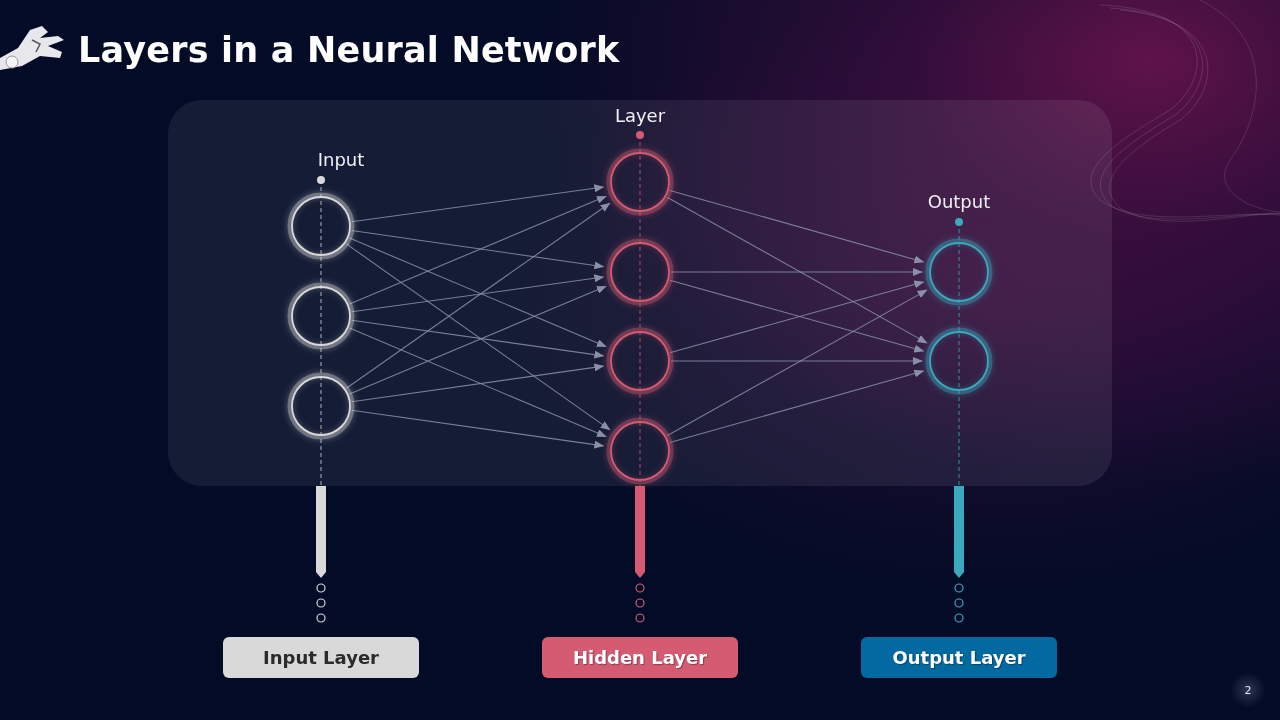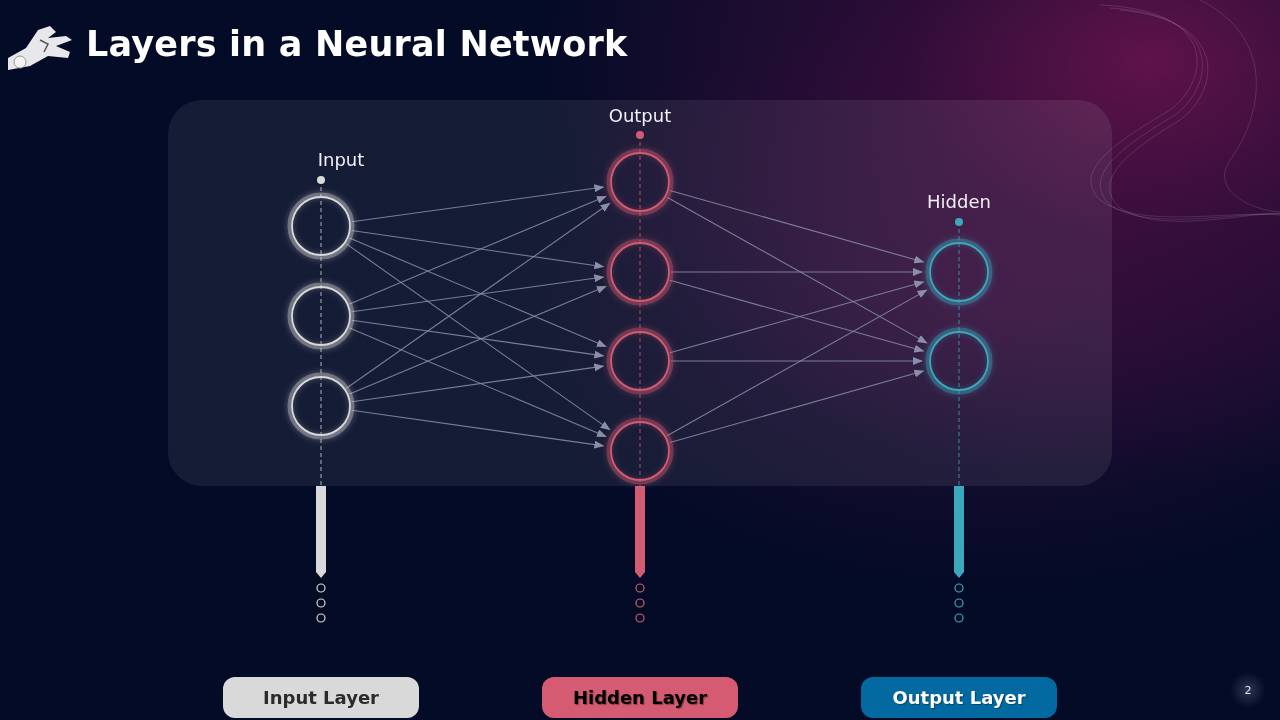--- a/index.html
+++ b/index.html
@@ -9,42 +9,42 @@
     background: #030b26;
   }
   .bg {
     position: absolute; inset: 0;
     background:
       radial-gradient(ellipse 620px 420px at 1150px 60px, rgba(110,20,80,0.85) 0%, rgba(80,15,70,0.55) 40%, rgba(3,11,38,0) 100%),
       radial-gradient(ellipse 500px 300px at 1000px 300px, rgba(70,15,70,0.5) 0%, rgba(3,11,38,0) 100%),
       #030b26;
   }
   .swirl { position: absolute; left: 1060px; top: 0; width: 220px; height: 240px; }
-  .title-row { position: absolute; left: 8px; top: 18px; height: 52px; display: flex; align-items: center; }
+  .title-row { position: absolute; left: 0; top: 18px; height: 52px; display: flex; align-items: flex-end; }
   .robot-hand { width: 70px; height: 52px; }
   .title {
     color: #ffffff; font-weight: bold; font-size: 35px; margin-left: 8px; letter-spacing: 0.2px;
   }
   .panel {
     position: absolute; left: 168px; top: 100px; width: 944px; height: 386px;
     border-radius: 34px;
     background: linear-gradient(90deg, rgba(255,255,255,0.07) 0%, rgba(255,255,255,0.07) 60%, rgba(255,255,255,0.08) 100%);
   }
   svg.net { position: absolute; left: 0; top: 0; width: 1280px; height: 720px; }
   .layer-label {
     position: absolute; color: #f0f0f5; font-size: 18px; transform: translateX(-50%);
     font-family: "DejaVu Sans", sans-serif; font-weight: normal;
   }
   .layer-btn {
-    position: absolute; top: 637px; width: 196px; height: 41px; border-radius: 12px;
+    position: absolute; top: 637px; width: 196px; height: 41px; border-radius: 6px;
     display: flex; align-items: center; justify-content: center;
-    font-weight: bold; font-size: 18px; margin-top: 40px;
+    font-weight: bold; font-size: 18px;
   }
   .btn-input { left: 223px; background: #d9d9d9; color: #2b2b2b; }
-  .btn-hidden { left: 542px; background: #d45b72; color: #000000; text-shadow: 1px 1px 1px rgba(0,0,0,0.35); }
+  .btn-hidden { left: 542px; background: #d45b72; color: #ffffff; text-shadow: 1px 1px 1px rgba(0,0,0,0.35); }
   .btn-output { left: 861px; background: #0369a1; color: #ffffff; text-shadow: 1px 1px 1px rgba(0,0,0,0.35); }
   .page-num {
     position: absolute; left: 1230px; top: 672px; width: 36px; height: 36px; border-radius: 50%;
     background: radial-gradient(circle, rgba(120,130,170,0.35) 0%, rgba(3,11,38,0) 70%);
     color: #e0e4f0; font-size: 11px; display: flex; align-items: center; justify-content: center;
   }
 </style>
 </head>
 <body>
 
@@ -145,20 +145,20 @@
         <circle cx="959" cy="361" r="29" fill="none" stroke="#3aa9bd" stroke-width="1.8"></circle>
         <path d="M954 486 L964 486 L964 572 L959 578 L954 572 Z" fill="#3aa9bd"></path>
         <circle cx="959" cy="588" r="4" fill="none" stroke="#3aa9bd" stroke-width="1.2"></circle>
         <circle cx="959" cy="603" r="4" fill="none" stroke="#3aa9bd" stroke-width="1.2"></circle>
         <circle cx="959" cy="618" r="4" fill="none" stroke="#3aa9bd" stroke-width="1.2"></circle>
       </g>
     </g>
 </svg>
 
 <div class="layer-label" id="label-input" style="left:321px; top:149px;margin-left:20px;">Input</div>
-<div class="layer-label" id="label-hidden" style="left:640px; top:105px;">Output</div>
-<div class="layer-label" id="label-output" style="left:959px; top:191px;">Hidden</div>
+<div class="layer-label" id="label-hidden" style="left:640px; top:105px;">Layer</div>
+<div class="layer-label" id="label-output" style="left:959px; top:191px;">Output</div>
 
 <div class="layer-btn btn-input">Input Layer</div>
 <div class="layer-btn btn-hidden">Hidden Layer</div>
 <div class="layer-btn btn-output">Output Layer</div>
 
 <div class="page-num">2</div>
 
 </body></html>

